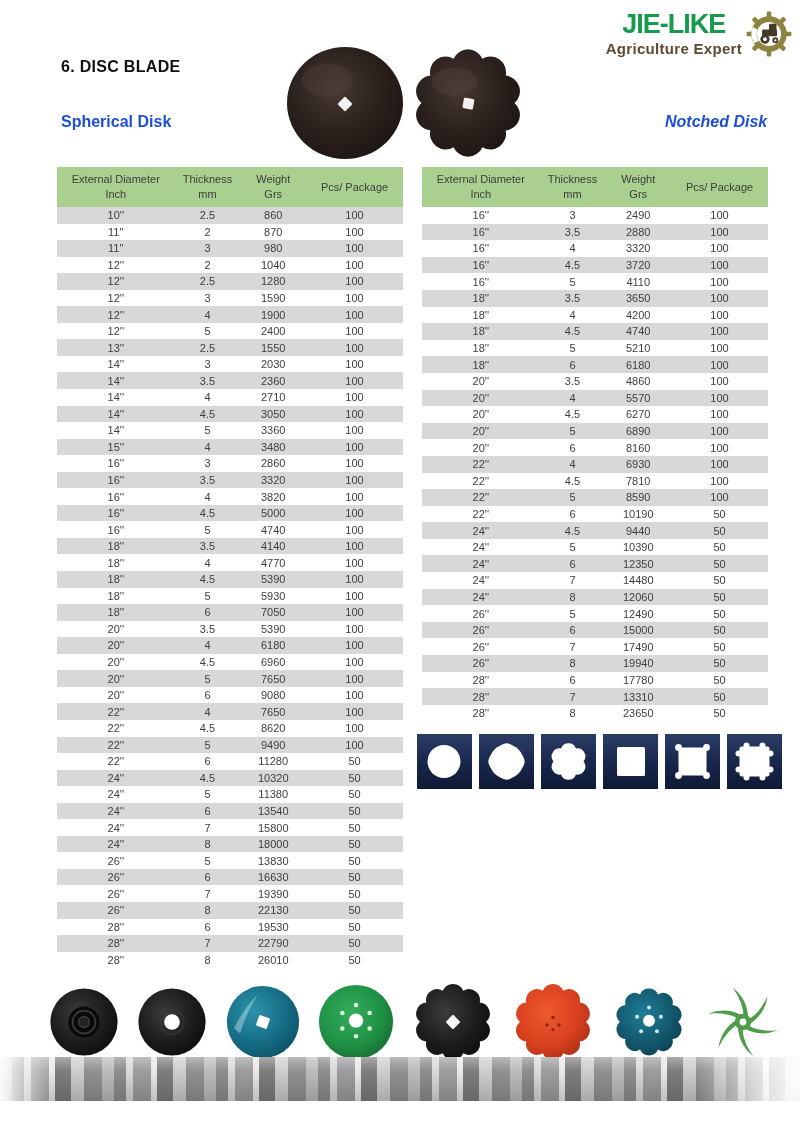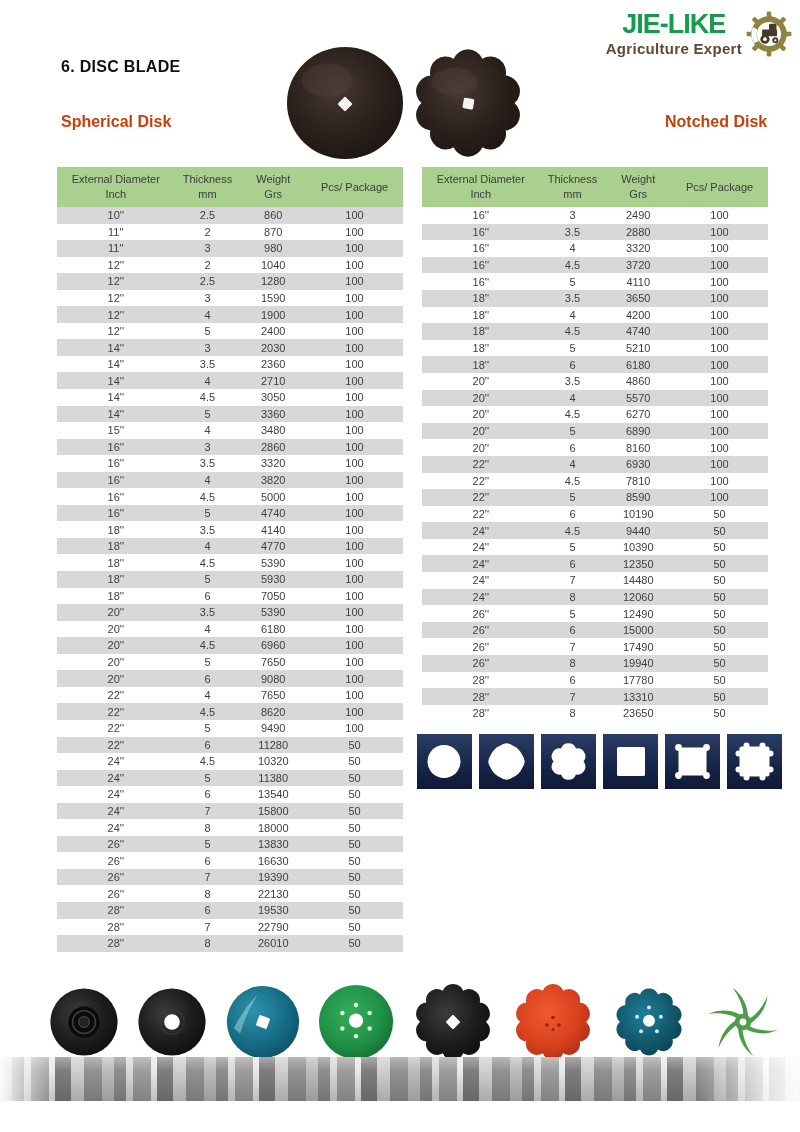--- a/index.html
+++ b/index.html
@@ -8,23 +8,23 @@
     position:relative; width:800px; height:1132px; background:#fff;
     font-family:"Liberation Sans", sans-serif; overflow:hidden; color:#222;
   }
   
   .logo { position:absolute; top:7px; right:8px; display:flex; align-items:flex-end; gap:4px; }
   .logo-txt { text-align:center; padding-top:4px; }
   .logo-name { font-size:27px; font-weight:800; letter-spacing:-1px; color:#169b4c; line-height:1; transform:scaleY(1.05); }
   .logo-tag { font-size:15px; font-weight:700; color:#5d4a35; margin-top:2px; letter-spacing:.3px; }
   
   .title { position:absolute; left:61px; top:46px; font-size:16px; font-weight:700; color:#111; letter-spacing:.3px;margin-top:12px; }
-  .sec-label { position:absolute; font-size:16px; font-weight:700; color:#c2410c; }
+  .sec-label { position:absolute; font-size:16px; font-weight:700; color:#1d4ed8; }
   .sec-left { left:61px; top:113px; }
-  .sec-right { left:665px; top:113px; }
+  .sec-right { left:665px; top:113px;font-style:italic; }
   
   .disc-spherical { position:absolute; left:283px; top:45px; }
   .disc-notched-top { position:absolute; left:412px; top:48px; }
   
   table.spec { position:absolute; top:167px; width:346px; border-collapse:collapse; table-layout:fixed; }
   .tbl-left { left:57px; }
   .tbl-right { left:422px; }
   table.spec th {
     background:#a9d08e; color:#3c3c3c; font-weight:400; font-size:11px;
     line-height:1.35; vertical-align:middle; padding:3px 0; height:40px;
@@ -217,20 +217,26 @@
           <td>1900</td>
           <td>100</td>
         </tr>
         <tr>
           <td>12''</td>
           <td>5</td>
           <td>2400</td>
           <td>100</td>
         </tr>
         <tr>
+          <td>13''</td>
+          <td>2.5</td>
+          <td>1550</td>
+          <td>100</td>
+        </tr>
+        <tr>
           <td>14''</td>
           <td>3</td>
           <td>2030</td>
           <td>100</td>
         </tr>
         <tr>
           <td>14''</td>
           <td>3.5</td>
           <td>2360</td>
           <td>100</td>

